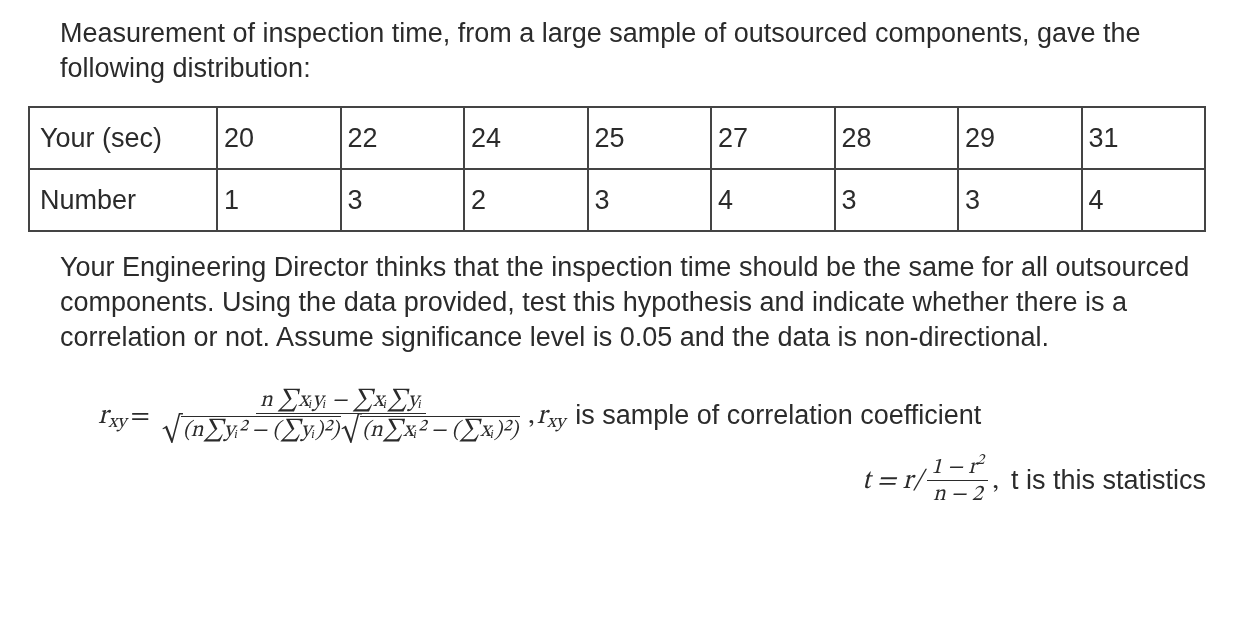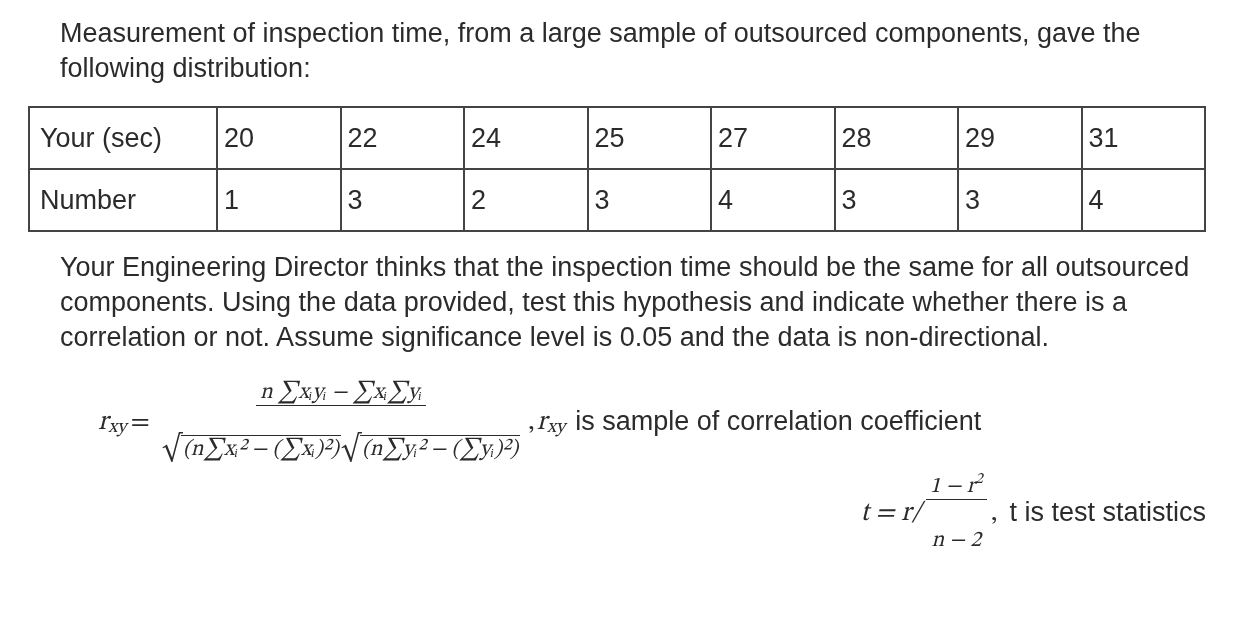--- a/index.html
+++ b/index.html
@@ -36,21 +36,21 @@
     padding: 0 6px;
   }
   table.data th.rowlabel {
     text-align: left;
     padding-left: 10px;
     width: 170px;
   }
   .followup {
     margin-left: 32px;
     margin-right: 0;
-    margin-bottom: 26px;
+    margin-bottom: 34px;
   }
   .eqline {
     display: flex;
     align-items: center;
     justify-content: flex-start;
     gap: 10px;
     margin: 0 0 14px 0;
     white-space: nowrap;
   }
   .eqline.center {
@@ -114,21 +114,20 @@
   .op {
     font-style: normal;
     margin: 0 4px;
   }
   .trail {
     font-family: Arial, Helvetica, sans-serif;
     font-style: normal;
   }
   .small {
     font-size: 22px;
-    gap: 27px;
   }
 </style>
 </head>
 <body>
 
 <div class="intro">Measurement of inspection time, from a large sample of outsourced components, gave the following distribution:</div>
 
 <table class="data">
   <tbody>
       <tr>
@@ -160,23 +159,23 @@
 
 <div class="eqline" style="margin-left:70px;">
   <span class="math">
     <span>r</span>
       <span class="sub">xy</span>
     <span class="op">=</span>
     <span class="frac small">
       <span class="num">n ∑xᵢyᵢ − ∑xᵢ∑yᵢ</span>
       <span class="den">
         <span class="sqrt">
+            <span class="radicand">(n∑yᵢ² − (∑yᵢ)²)</span>
+          </span><span class="sqrt">
             <span class="radicand">(n∑xᵢ² − (∑xᵢ)²)</span>
-          </span><span class="sqrt">
-            <span class="radicand">(n∑yᵢ² − (∑yᵢ)²)</span>
           </span>
       </span>
     </span>
       <span class="op" style="margin:0 2px 0 0;">,</span>
     <span>r</span>
       <span class="sub">xy</span>
   </span>
   <span class="trail"> is sample of correlation coefficient</span>
 </div>
 
@@ -184,14 +183,14 @@
   <span class="math">
     <span>t = r/</span>
     <span class="frac small">
       <span class="num">
         <span>1 − r</span><span class="sup">2</span>
       </span>
       <span class="den">n − 2</span>
     </span>
       <span class="op" style="margin:0 2px 0 0;">,</span>
   </span>
-  <span class="trail"> t is test statistics</span>
+  <span class="trail"> t is this statistics</span>
 </div>
 
 </body></html>

